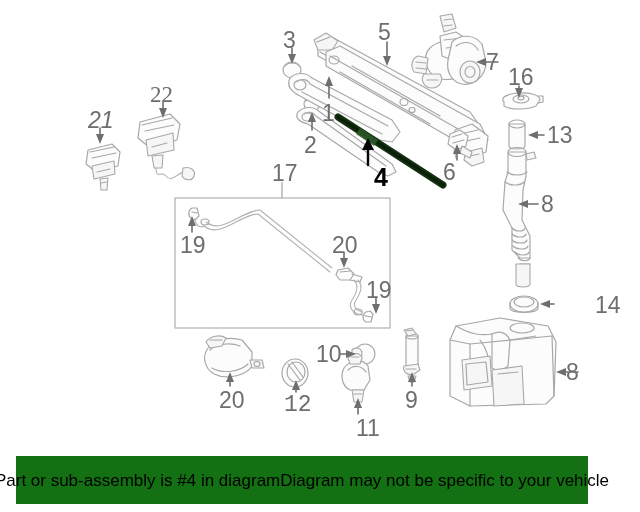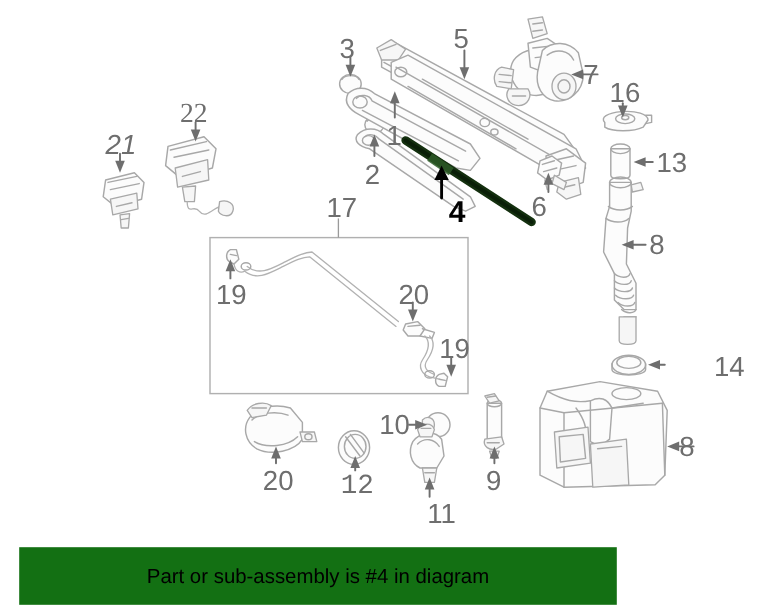--- a/index.html
+++ b/index.html
@@ -34,21 +34,21 @@
     font-size: 23px;
     line-height: 23px;
     font-weight: 400;
     white-space: nowrap;
     letter-spacing: 0px;
   }
   #notice-banner {
     position: absolute;
     left: 16px;
     top: 456px;
-    width: 498px;
+    width: 572px;
     height: 48px;
     background: #137013;
     display: flex;
     flex-direction: row;
     align-items: center;
     justify-content: center;
     box-sizing: border-box;
   }
   .notice-line {
     color: #000000;
@@ -388,15 +388,16 @@
   <div class="callout-num" style="left:272px; top:162px;">17</div>
   <div class="callout-num" style="left:219px; top:389px;">20</div>
   <div class="callout-num" style="left:180px; top:234px;">19</div>
   <div class="callout-num" style="left:366px; top:279px;">19</div>
   <div class="callout-num" style="left:332px; top:234px;">20</div>
   <div class="callout-num" style="left:88px;  top:109px;font-style:italic;">21</div>
   <div class="callout-num" style="left:150px; top:83px;font-family:Liberation Serif, serif;">22</div>
 
   <div id="notice-banner">
     <div class="notice-line">Part or sub-assembly is #4 in diagram</div>
+    <div class="notice-line">Diagram may not be specific to your vehicle</div>
   </div>
 
 </div>
 
 </body></html>

